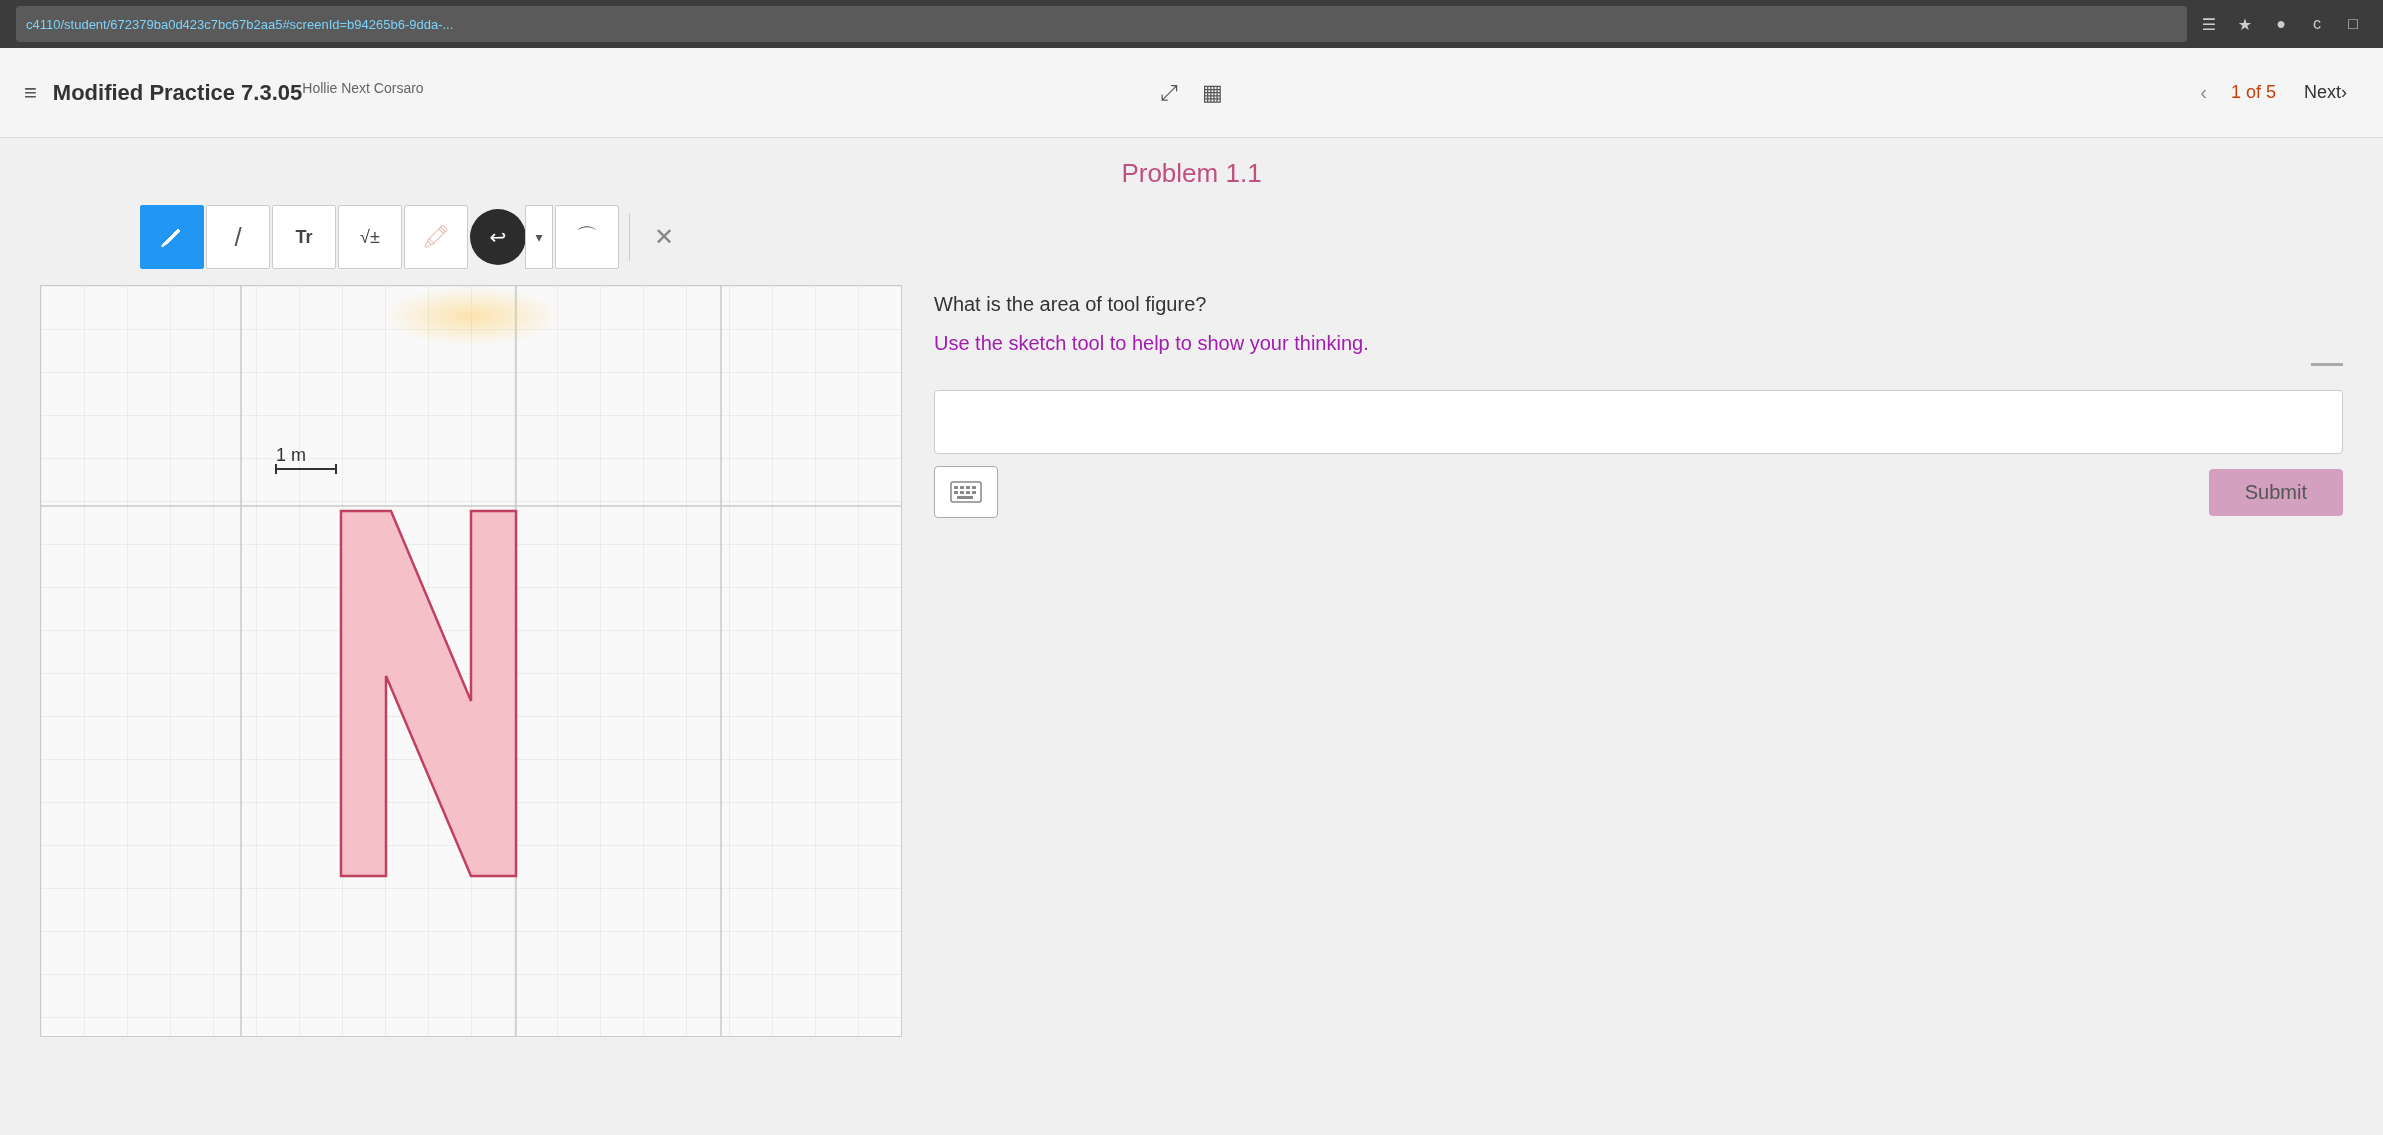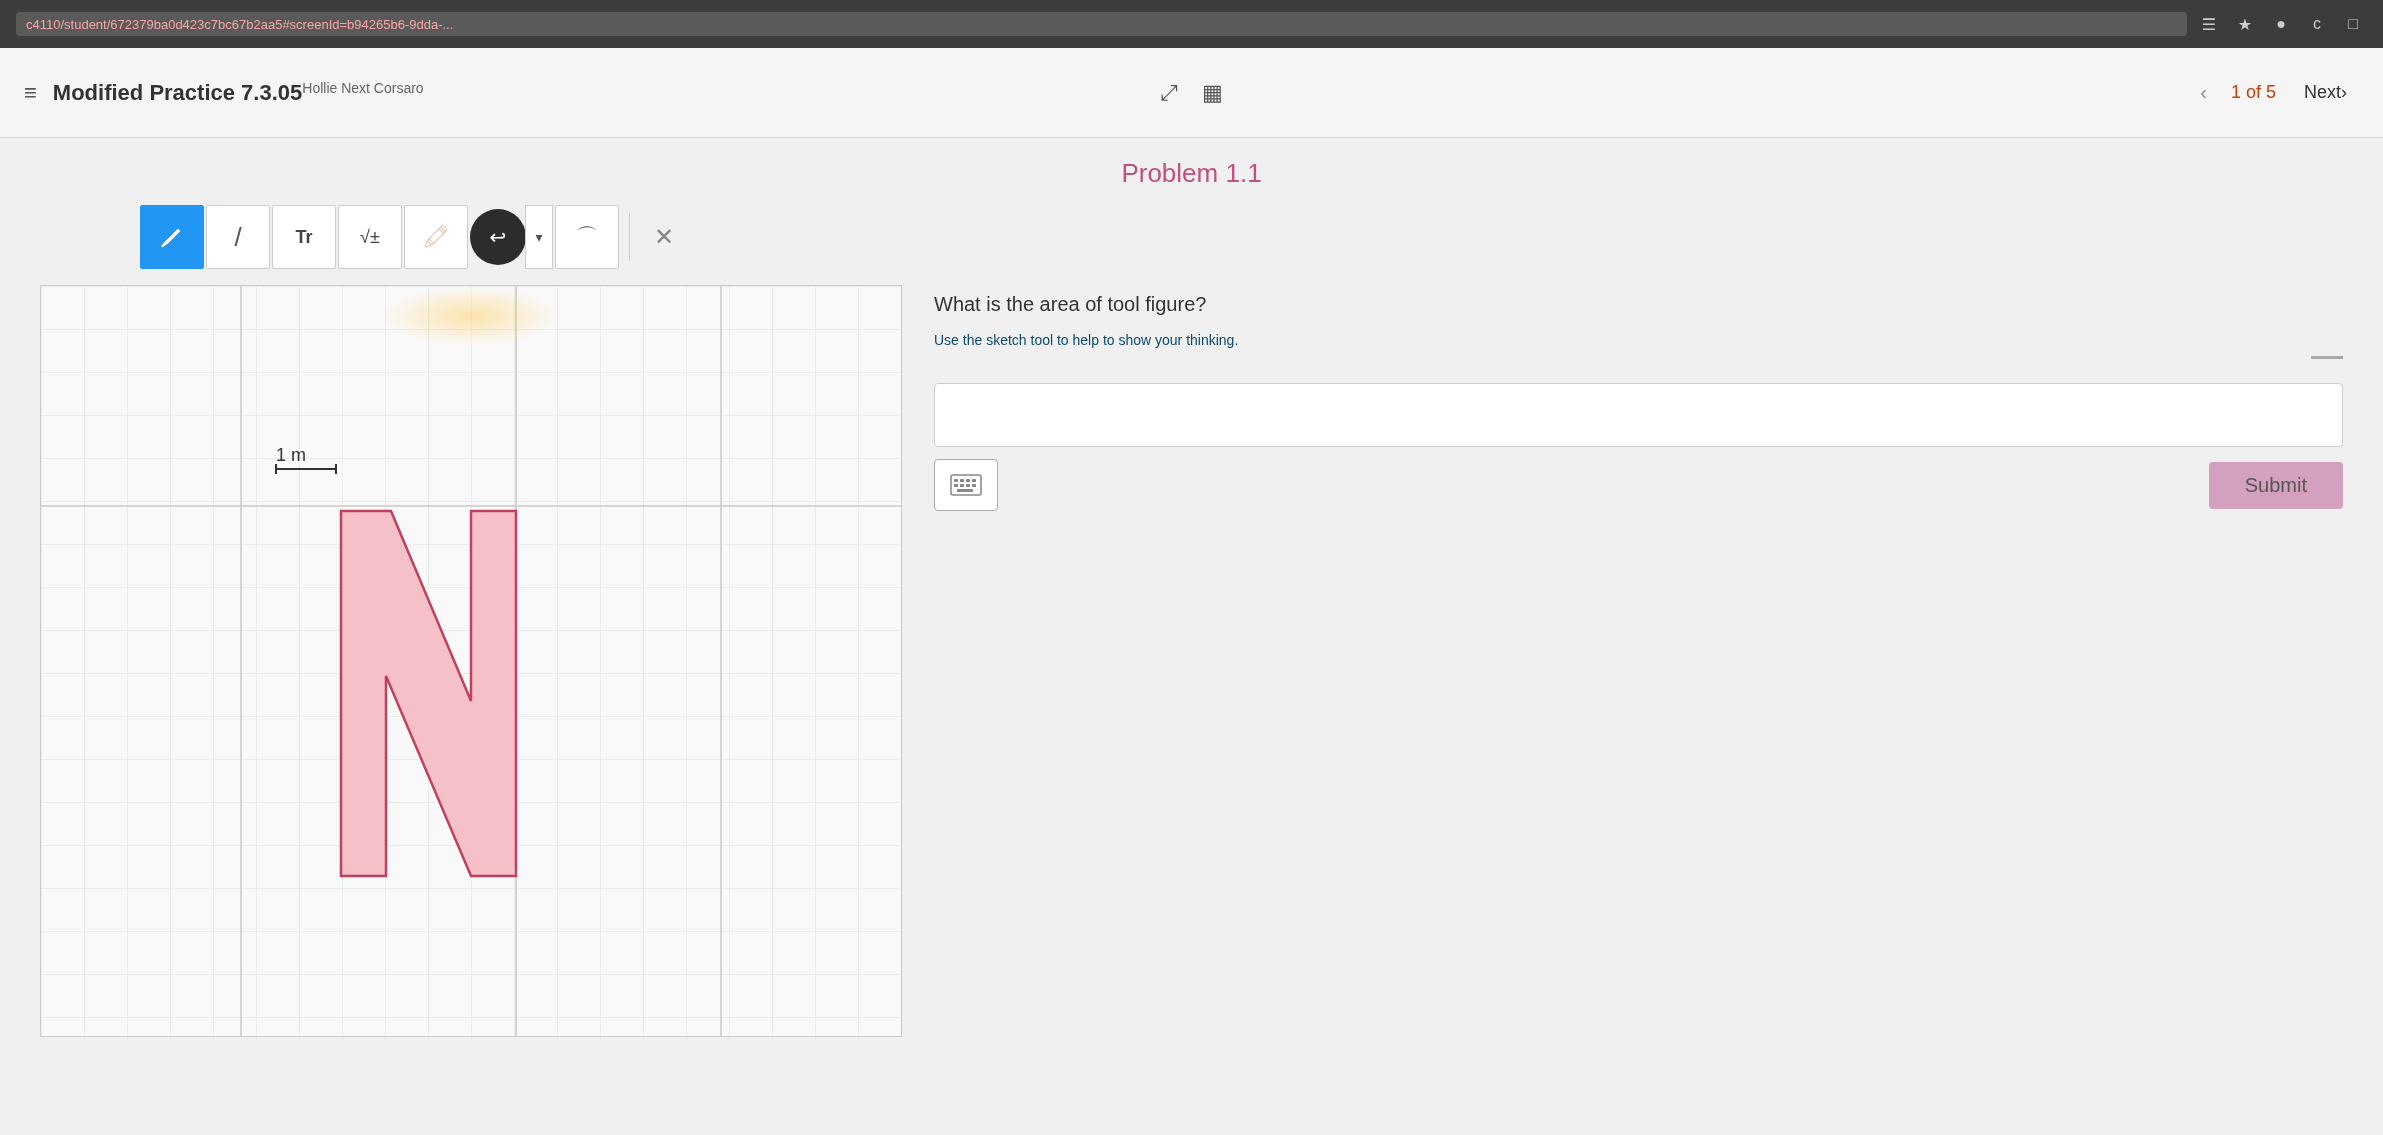--- a/index.html
+++ b/index.html
@@ -19,25 +19,25 @@
       background: #3c3c3c;
       display: flex;
       align-items: center;
       padding: 0 16px;
       gap: 8px;
     }
     .browser-bar-url {
       flex: 1;
       background: #5a5a5a;
       border-radius: 4px;
-      height: 24px;
+      height: 36px;
       display: flex;
       align-items: center;
       padding: 0 10px;
-      color: #fca5a5;
+      color: #7dd3fc;
       font-size: 13px;
       overflow: hidden;
       white-space: nowrap;
     }
     .browser-icons {
       display: flex;
       gap: 8px;
       align-items: center;
     }
     .browser-icon-btn {
@@ -230,22 +230,22 @@
       flex-direction: column;
       gap: 16px;
       padding-top: 8px;
     }
     .question-text {
       font-size: 20px;
       color: #333;
       font-weight: 500;
     }
     .hint-text {
-      font-size: 14px;
-      color: #0c4a6e;
+      font-size: 20px;
+      color: #a21caf;
     }
     .answer-section {
       display: flex;
       flex-direction: column;
       gap: 12px;
       margin-top: 8px;
     }
     .answer-input {
       width: 100%;
       height: 64px;

